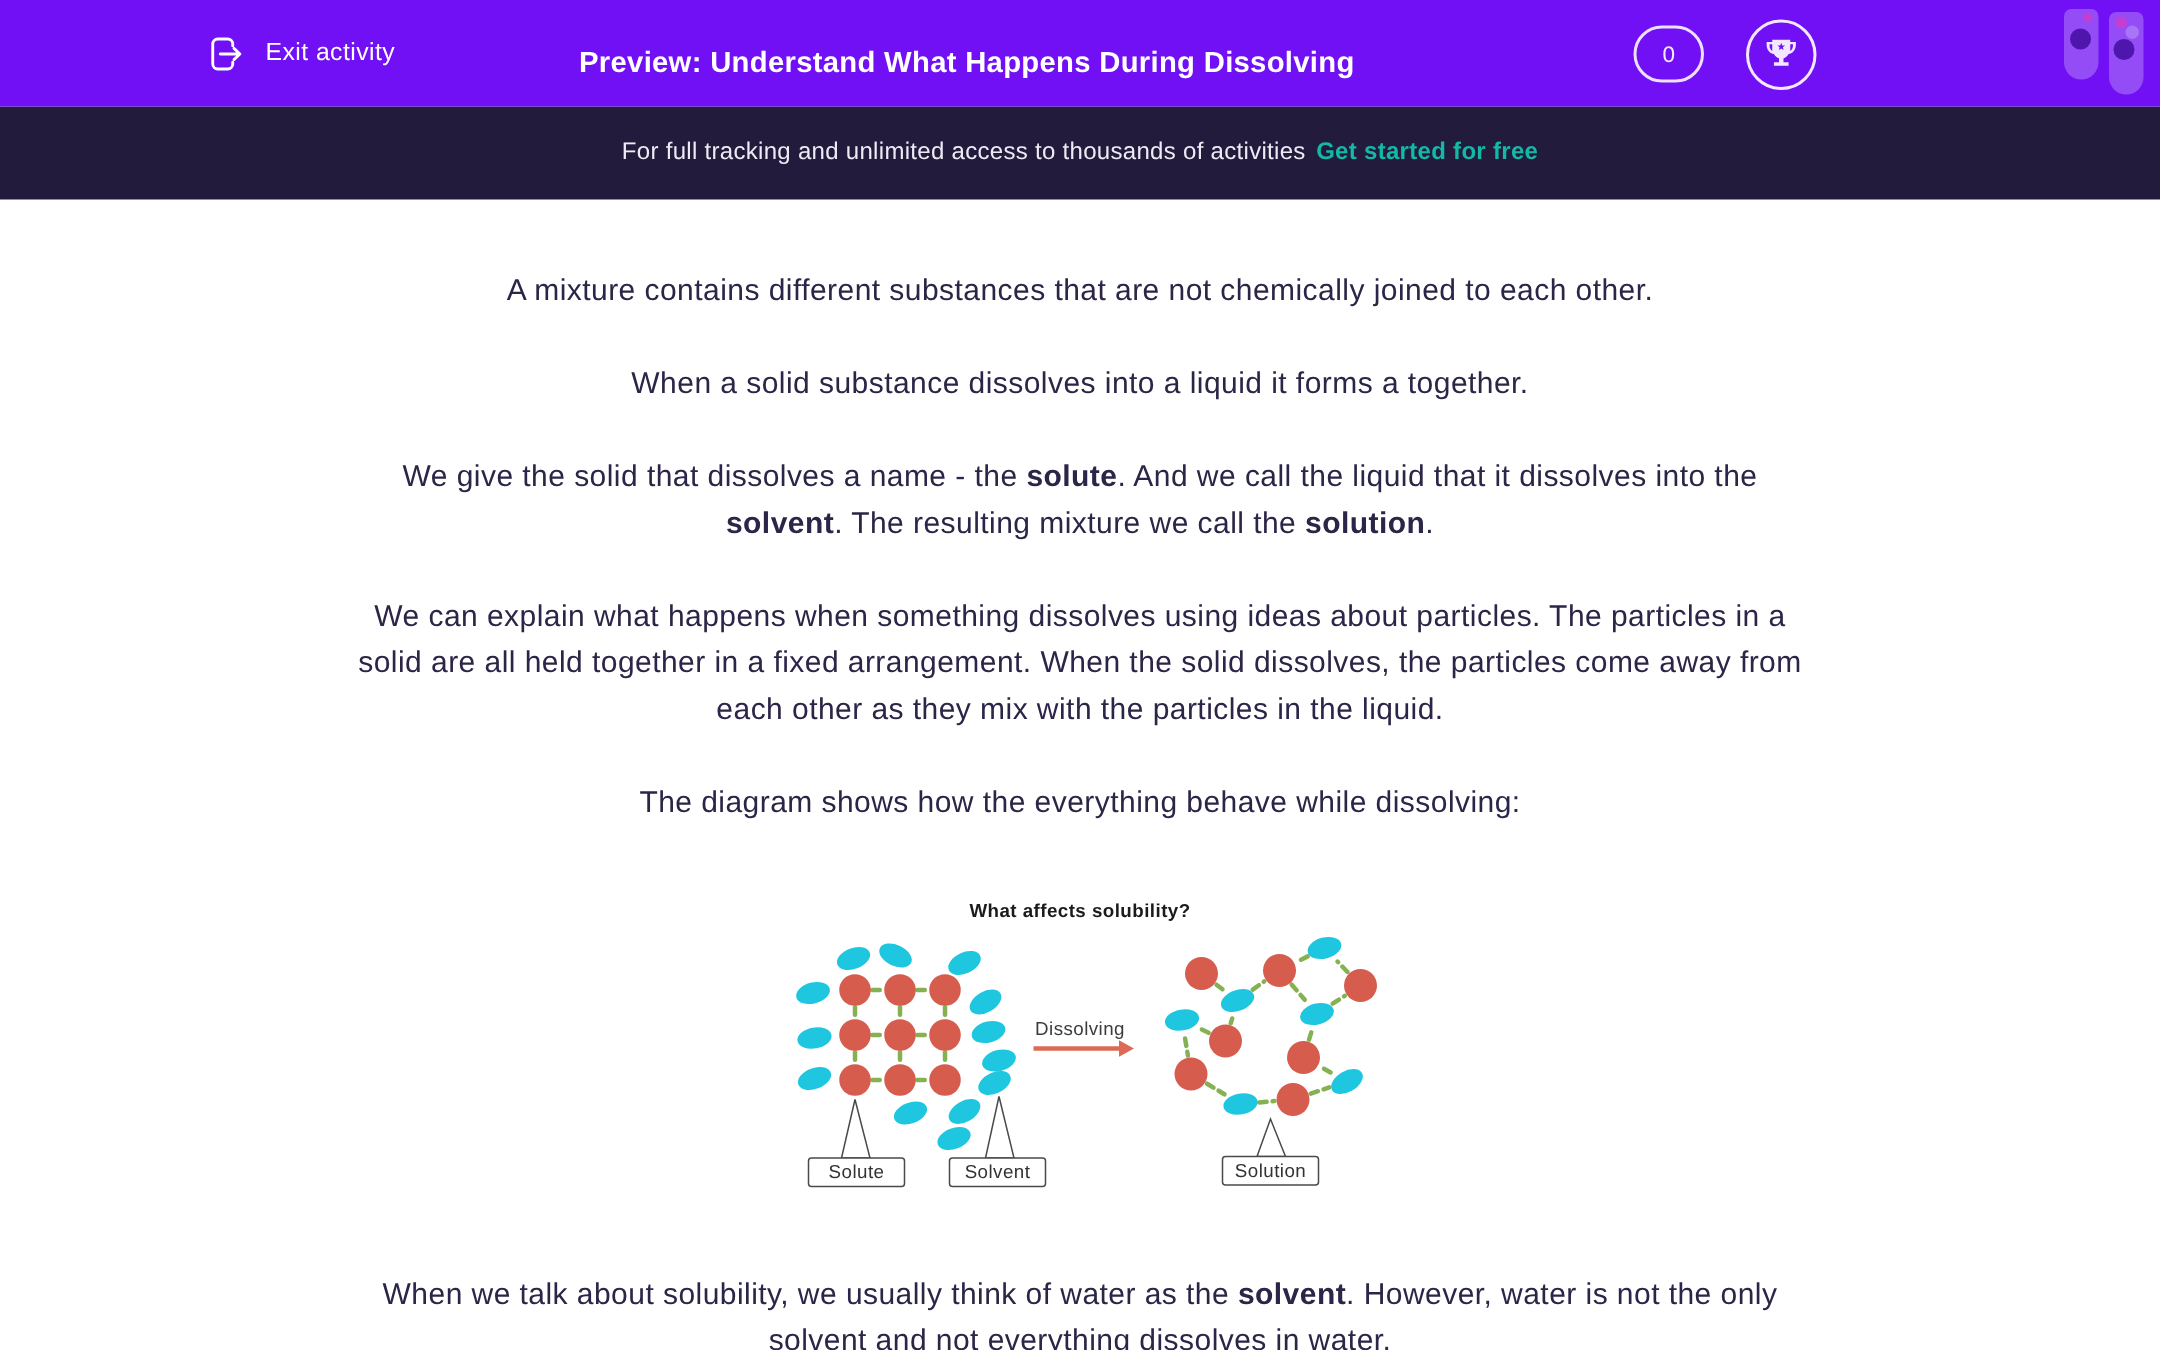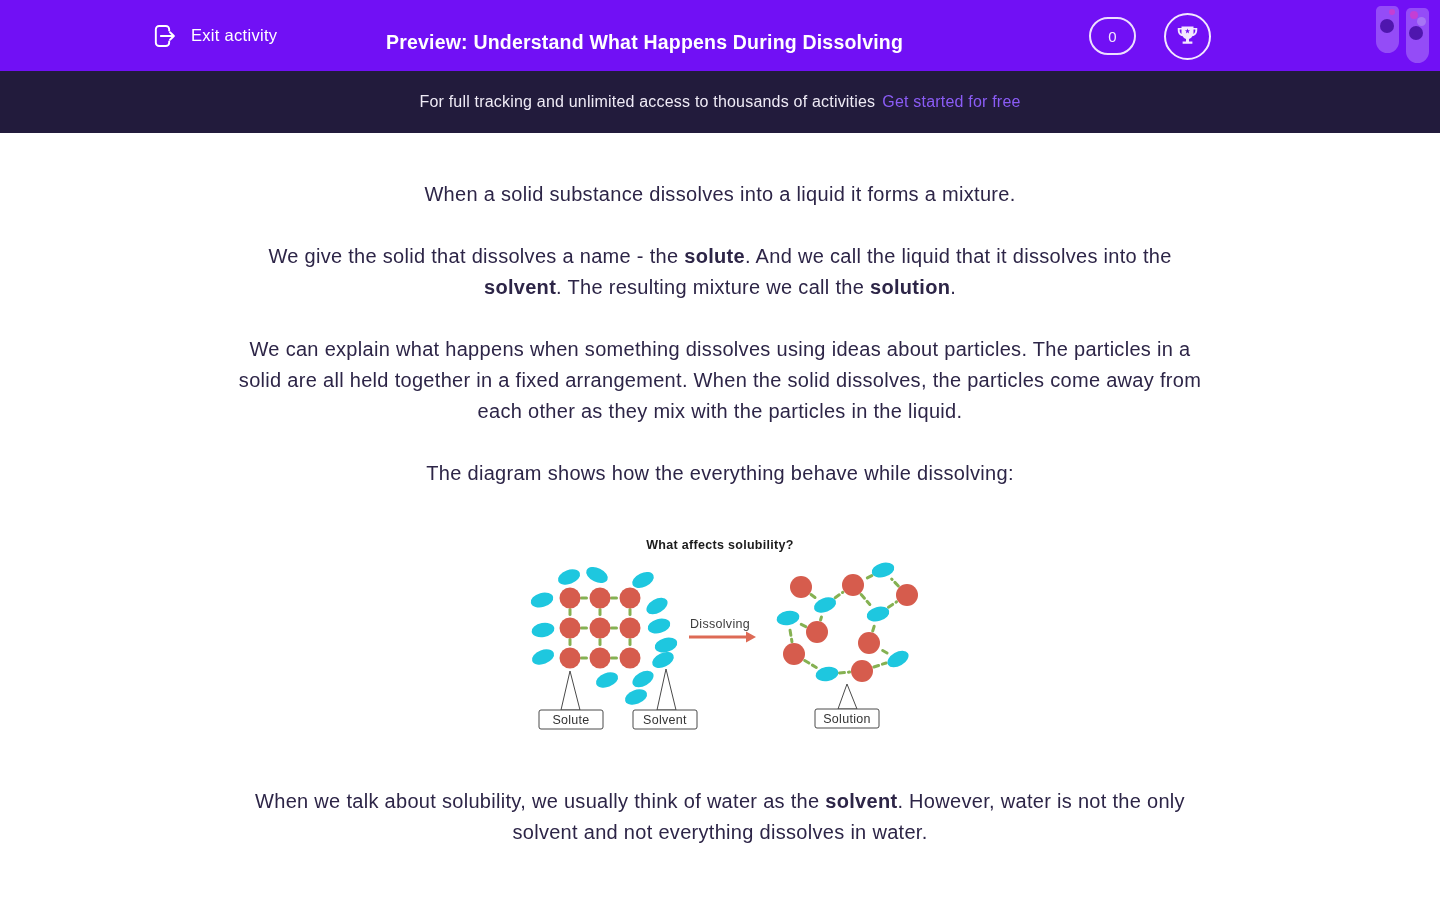--- a/index.html
+++ b/index.html
@@ -2,21 +2,21 @@
 <html><head>
 <meta charset="utf-8">
 <style>
   * { margin:0; padding:0; box-sizing:border-box; }
   html,body { width:1440px; height:900px; overflow:hidden; background:#ffffff;
     font-family:"Liberation Sans", sans-serif; }
   .page { position:relative; width:1440px; height:900px; background:#fff; }
 
   
   .header { position:relative; height:71px; background:#7110F5; }
-  .exit-btn { position:absolute; left:150px; top:0; height:71px; display:flex;
+  .exit-btn { position:absolute; left:136px; top:0; height:71px; display:flex;
     align-items:center; gap:11px; color:#fff; font-size:16.5px; font-weight:400;
     letter-spacing:0.3px; cursor:pointer; background:none; border:none; }
   .exit-btn svg { display:block; }
   .hdr-title { position:absolute; left:386px; top:0; height:85px; display:flex;
     align-items:center; color:#fff; font-size:19.5px; font-weight:700; letter-spacing:0.2px; }
   .score-pill { position:absolute; left:1089px; top:17px; width:47px; height:38px;
     border:2px solid #EDDFFE; border-radius:19px; display:flex; align-items:center;
     justify-content:center; color:#F3E8FF; font-size:15px; cursor:pointer; background:none; }
   .trophy-wrap { position:absolute; left:1164px; top:13px; width:47px; height:47px;
     border:2px solid #F3E8FF; border-radius:50%; display:flex; align-items:center;
@@ -25,21 +25,21 @@
   .tube-a { left:1376px; top:6px; width:23px; height:47px; border-radius:5px 5px 12px 12px; }
   .tube-b { left:1406px; top:8px; width:23px; height:55px; border-radius:5px 5px 12px 12px; }
   .bubble { position:absolute; border-radius:50%; }
   .bub-dark { background:#4F16AE; }
   .bub-light { background:#A775F5; }
   .bub-pink { background:#C53ED4; }
 
   
   .banner { height:62px; background:#221B3C; display:flex; align-items:center;
     justify-content:center; color:#EFEBF6; font-size:16px; letter-spacing:0.2px; }
-  .banner .cta { font-weight:400; color:#8b5cf6; margin-left:7px; cursor:pointer; }
+  .banner .cta { font-weight:700; color:#14b8a6; margin-left:7px; cursor:pointer; }
 
   
   .content { width:1160px; margin:0 auto; padding-top:46px; text-align:center;
     color:#2D2547; font-size:20px; line-height:31px; letter-spacing:0.3px; }
   .content p { margin:0 0 31px 0; white-space:pre-line; }
   .content b { font-weight:700; }
 
   .figure { width:500px; margin:0 auto 34px auto; }
   .figure svg { display:block; }
 </style>
@@ -87,21 +87,22 @@
     </div>
   </div>
 
   <div class="banner">
     <span>For full tracking and unlimited access to thousands of activities</span>
     <span class="cta">Get started for free</span>
   </div>
 
   <div class="content">
     <div>
-        <p><span>When a solid substance dissolves into a liquid it forms a mixture.</span></p>
+        <p><span>A mixture contains different substances that are not chemically joined to each other.</span></p>
+        <p><span>When a solid substance dissolves into a liquid it forms a together.</span></p>
         <p><span>We give the solid that dissolves a name - the </span><b>solute</b><span>. And we call the liquid that it dissolves into the
 </span><b>solvent</b><span>. The resulting mixture we call the </span><b>solution</b><span>.</span></p>
         <p><span>We can explain what happens when something dissolves using ideas about particles. The particles in a
 solid are all held together in a fixed arrangement. When the solid dissolves, the particles come away from
 each other as they mix with the particles in the liquid.</span></p>
         <p><span>The diagram shows how the everything behave while dissolving:</span></p>
       </div>
 
     <div class="figure">
       <svg id="diagram-svg" width="500" height="232" viewBox="0 0 500 232">

